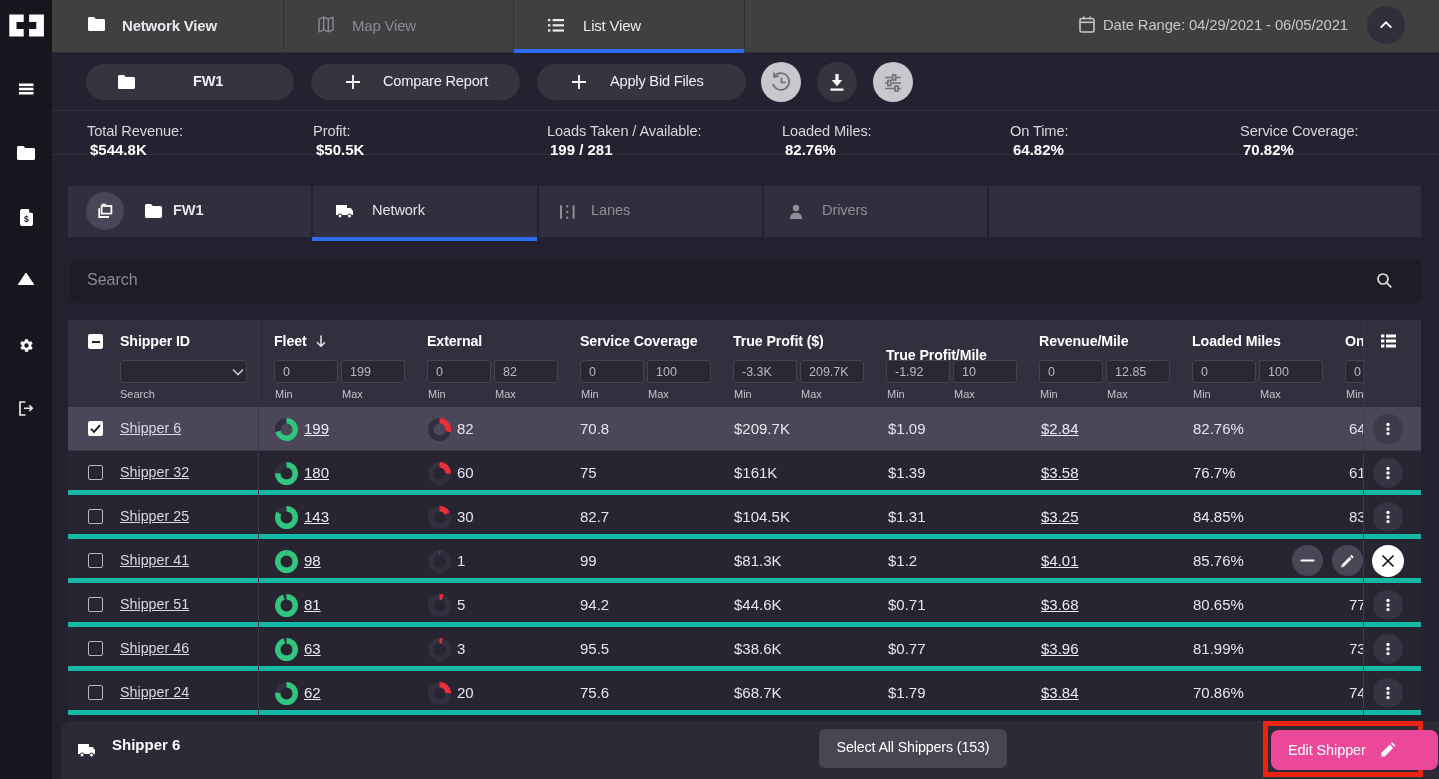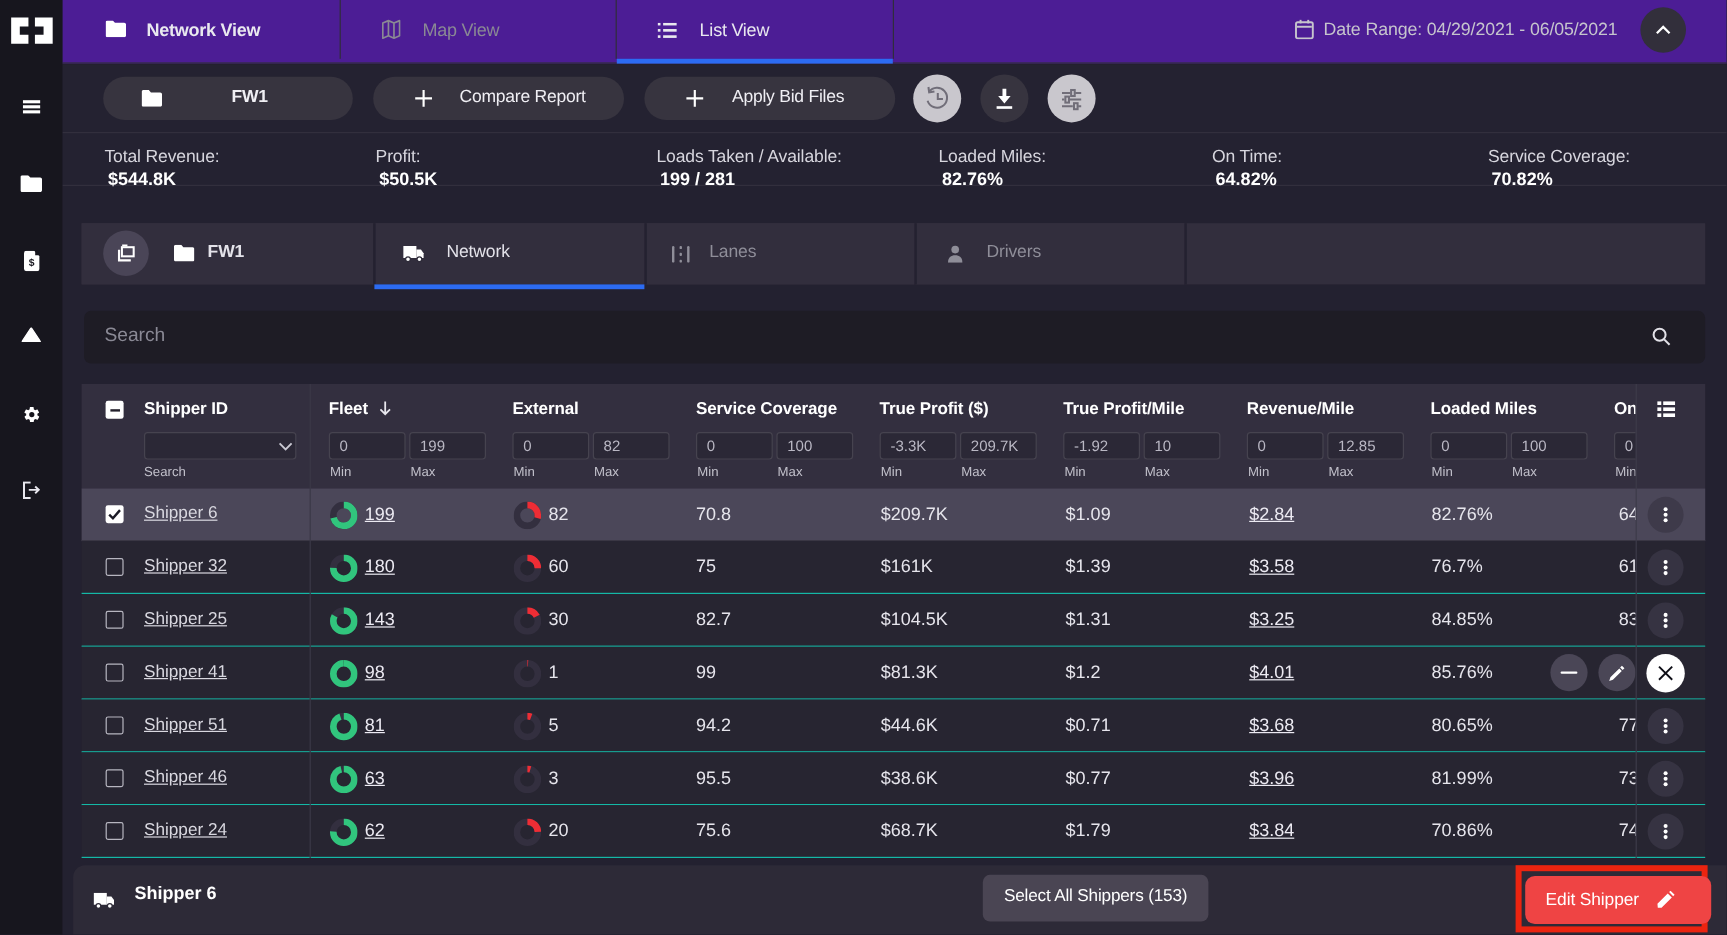--- a/index.html
+++ b/index.html
@@ -3,21 +3,21 @@
 * { margin:0; padding:0; box-sizing:border-box; }
 html,body { width:1439px; height:779px; overflow:hidden; background:#232130;
   font-family:"Liberation Sans", sans-serif; }
 .abs { position:absolute; }
 #app { position:relative; width:1439px; height:779px; background:#232130; overflow:hidden; }
 
 
 #side { left:0; top:0; width:52px; height:779px; background:#17161e; }
 
 
-#topbar { left:52px; top:0; width:1387px; height:53px; background:#4c1d95; border-bottom:1px solid #312e3c; }
+#topbar { left:52px; top:0; width:1387px; height:53px; background:#404040; border-bottom:1px solid #312e3c; }
 .tdiv { width:1px; height:49px; top:0; background:#302d3b; }
 .tabtxt { font-size:15px; letter-spacing:-0.2px; color:#e9e8ef; top:17px; }
 .gray { color:#8a8994; }
 #bluetab1 { left:462px; top:49px; width:230px; height:4px; background:#2c6bf2; }
 
 
 #toolbar { left:52px; top:54px; width:1387px; height:56px; background:#242231; }
 .pill { top:10px; height:36px; background:#37343f; border-radius:18px; }
 .pilltxt { color:#f0eff4; font-size:14.6px; letter-spacing:-0.2px; top:9px; }
 .circbtn { border-radius:50%; width:40px; height:40px; top:8px; }
@@ -45,21 +45,21 @@
 
 
 #thead { left:68px; top:320px; width:1353px; height:87px; background:#332f3f; }
 .htitle { font-size:14.2px; letter-spacing:-0.1px; font-weight:bold; color:#ffffff; white-space:nowrap; }
 .hin { width:64px; height:23px; background:#2b2836; border:1px solid #46434f; border-radius:3px;
   font-size:12.5px; color:#bab8c4; padding:4px 0 0 8px; }
 .hlab { font-size:11px; color:#c2c1cb; }
 #headclip { position:absolute; left:0; top:0; width:1295px; height:87px; overflow:hidden; }
 #tbody { left:68px; top:407px; width:1353px; height:308px; }
 .row { position:absolute; left:0; width:1353px; height:44px; background:#272531;
-  border-bottom:1px solid #14b8a6; }
+  border-bottom:5px solid #14b8a6; }
 .row.sel { background:#4b4759; border-bottom:1px solid #3a3744; }
 .rowclip { position:absolute; left:0; top:0; width:1295px; height:43px; overflow:hidden; }
 .cbx { width:15px; height:15px; border:1.6px solid #b7b6c0; border-radius:2px; }
 .cbx.on { background:#ffffff; border:0; width:15px; height:15px; }
 .slink { font-size:14.3px; color:#d9d8e0; text-decoration:underline; }
 .nlink { font-size:15px; color:#eceaf2; text-decoration:underline; }
 .cval { font-size:15px; color:#e6e5ec; }
 .dotbtn { width:30px; height:30px; border-radius:50%; }
 .actcirc { width:31px; height:31px; border-radius:50%; background:#4a4656; }
 .xcirc { width:32px; height:32px; border-radius:50%; background:#ffffff; }
@@ -252,21 +252,21 @@
 <div class="abs htitle" style="left:512px;top:13px">Service Coverage</div>
 <div class="abs hin" style="left:512px;top:40px">0</div>
 <div class="abs hin" style="left:579px;top:40px">100</div>
 <div class="abs hlab" style="left:513px;top:68px">Min</div>
 <div class="abs hlab" style="left:580px;top:68px">Max</div>
 <div class="abs htitle" style="left:665px;top:13px">True Profit ($)</div>
 <div class="abs hin" style="left:665px;top:40px">-3.3K</div>
 <div class="abs hin" style="left:732px;top:40px">209.7K</div>
 <div class="abs hlab" style="left:666px;top:68px">Min</div>
 <div class="abs hlab" style="left:733px;top:68px">Max</div>
-<div class="abs htitle" style="left:818px;top:13px">True Profit/Mile</div>
+<div class="abs htitle" style="left:818px;top:27px">True Profit/Mile</div>
 <div class="abs hin" style="left:818px;top:40px">-1.92</div>
 <div class="abs hin" style="left:885px;top:40px">10</div>
 <div class="abs hlab" style="left:819px;top:68px">Min</div>
 <div class="abs hlab" style="left:886px;top:68px">Max</div>
 <div class="abs htitle" style="left:971px;top:13px">Revenue/Mile</div>
 <div class="abs hin" style="left:971px;top:40px">0</div>
 <div class="abs hin" style="left:1038px;top:40px">12.85</div>
 <div class="abs hlab" style="left:972px;top:68px">Min</div>
 <div class="abs hlab" style="left:1039px;top:68px">Max</div>
 <div class="abs htitle" style="left:1124px;top:13px">Loaded Miles</div>
@@ -507,21 +507,21 @@
     <svg class="abs" style="left:17px;top:23px" width="18" height="14" viewBox="0 0 18 14">
       <path d="M0 0 H11 V10 H0 Z" fill="#ffffff"></path>
       <path d="M11 3 H14.8 L17 6 V10 H11 Z" fill="#ffffff"></path>
       <circle cx="4" cy="11" r="2" fill="#ffffff" stroke="#2d2a37" stroke-width="1"></circle>
       <circle cx="13.5" cy="11" r="2" fill="#ffffff" stroke="#2d2a37" stroke-width="1"></circle>
     </svg>
     <div class="abs" style="left:51px;top:15px;font-size:15px;font-weight:bold;color:#ffffff">Shipper 6</div>
     <div class="abs btn" style="left:758px;width:188px;background:#4a4553;text-align:center;padding-top:10px">Select All Shippers (153)</div>
   </div>
   <div class="abs" id="redframe"></div>
-  <div class="abs" style="left:1271px;top:730px;width:155px;height:40px;background:#ef4444;border-radius:8px">
+  <div class="abs" style="left:1271px;top:730px;width:167px;height:40px;background:#ec4899;border-radius:8px">
     <div class="abs" style="left:17px;top:12px;font-size:14.5px;letter-spacing:-0.1px;color:#ffffff">Edit Shipper</div>
     <svg class="abs" style="left:109px;top:12px" width="16" height="16" viewBox="0 0 16 16">
       <path d="M1.5 14.5 l-0.3-3.4 8.6-8.6 3.4 3.4 -8.6 8.6 z M10.9 1.4 l1.2-1.2 3.4 3.4 -1.2 1.2 z" fill="#ffffff"></path>
     </svg>
   </div>
 
   <div class="abs" id="side">
     <svg class="abs" style="left:8.5px;top:13.5px" width="36" height="23" viewBox="0 0 36 23">
       <path d="M0.3 0.5 H14.7 V8 H7.5 V15 H14.7 V22.5 H0.3 Z" fill="#ffffff"></path>
       <path d="M20.1 0.5 H34.9 V22.5 H20.1 V15 H27.3 V8 H20.1 Z" fill="#ffffff"></path>

